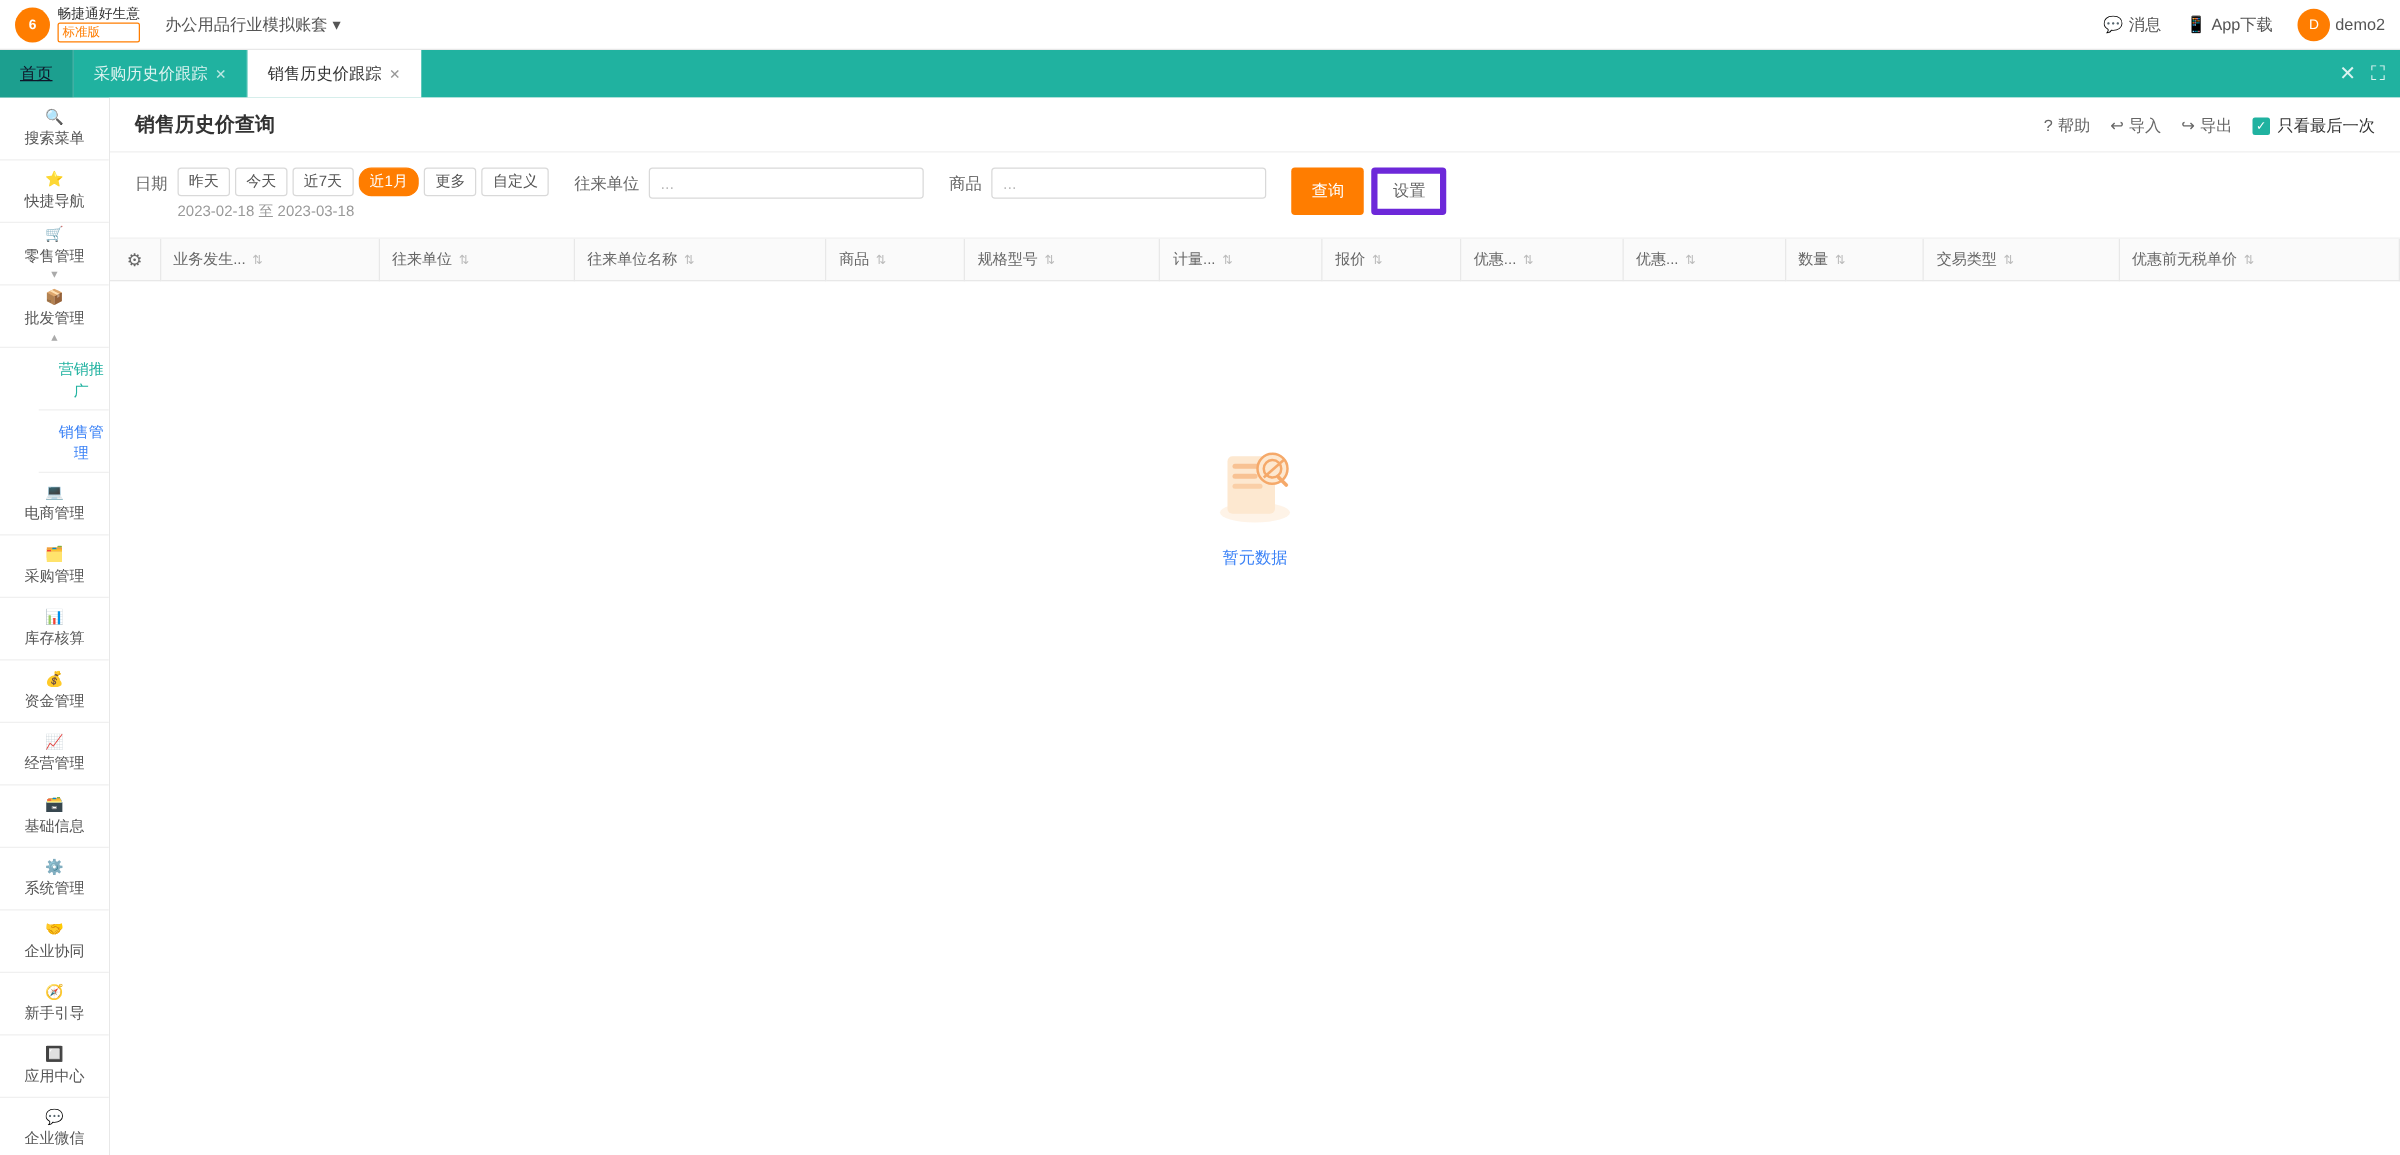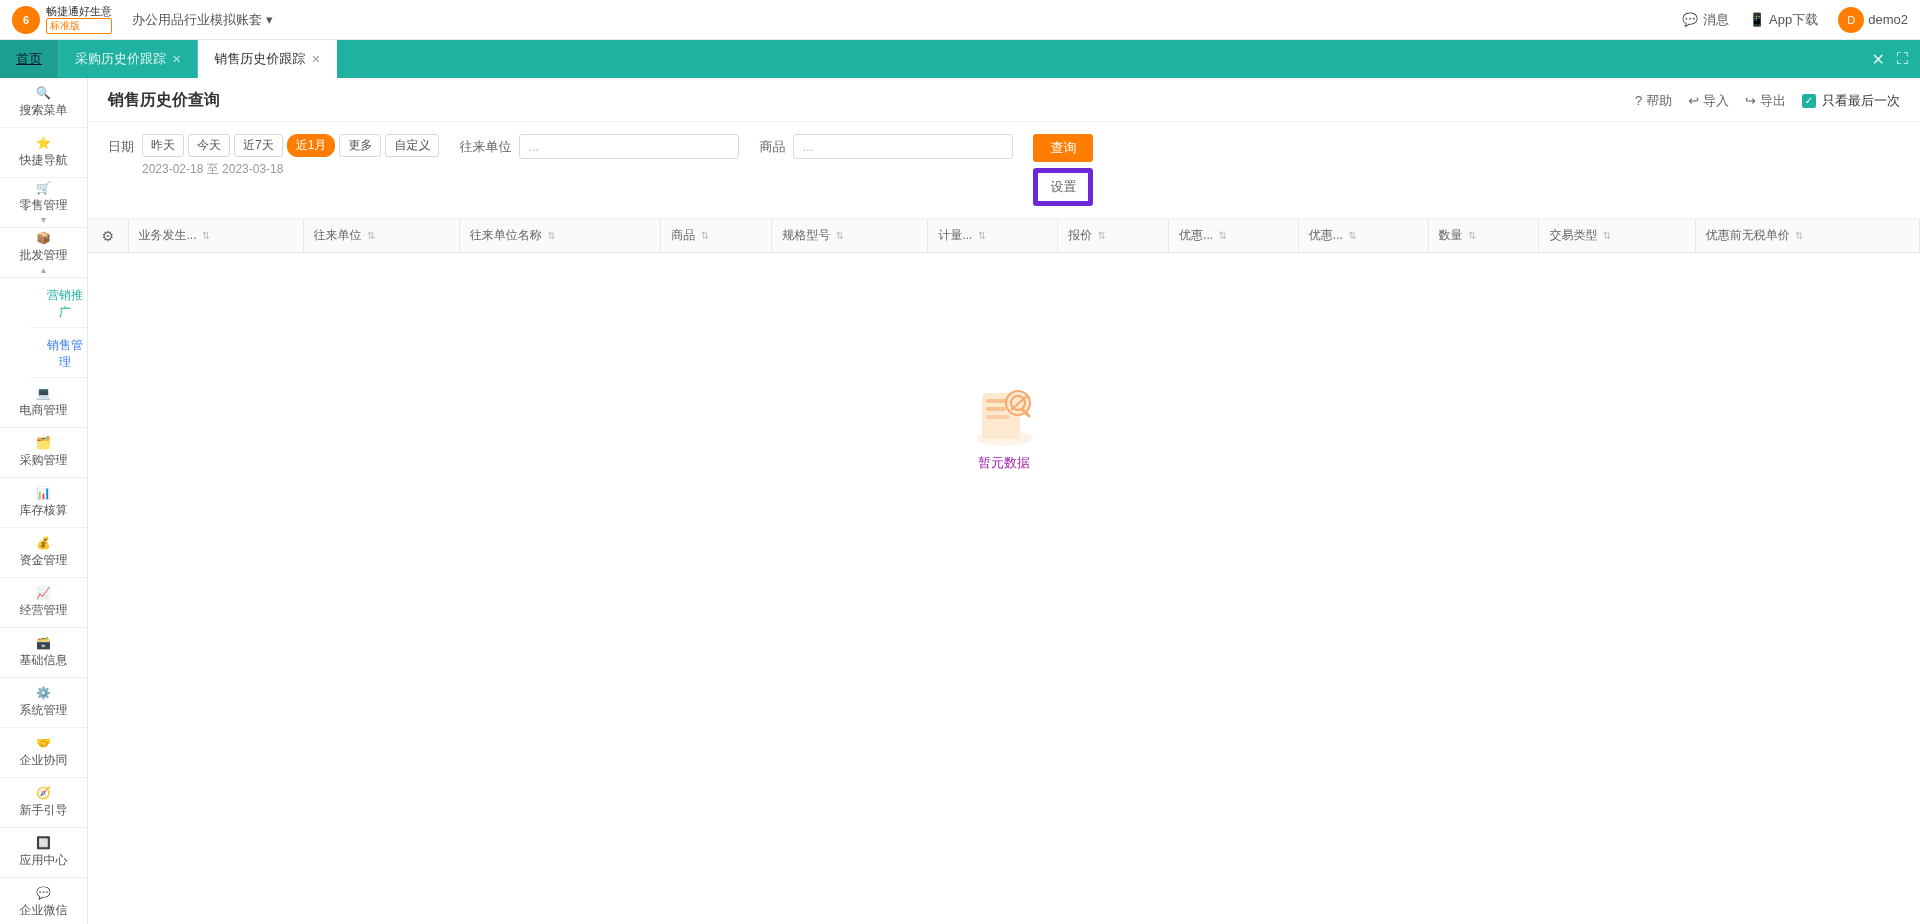--- a/index.html
+++ b/index.html
@@ -56,33 +56,33 @@
     .filter-group { display: flex; align-items: flex-start; gap: 8px; }
     .filter-label { color: #666; font-size: 13px; padding-top: 4px; white-space: nowrap; }
     .date-buttons { display: flex; align-items: center; gap: 4px; flex-wrap: wrap; }
     .date-btn { padding: 2px 8px; border: 1px solid #d9d9d9; border-radius: 3px; cursor: pointer; font-size: 12px; color: #555; background: #fff; }
     .date-btn.active { background: #ff7d00; border-color: #ff7d00; color: #fff; border-radius: 10px; }
     .date-range { font-size: 12px; color: #999; margin-top: 4px; }
     .filter-input { border: 1px solid #d9d9d9; border-radius: 3px; padding: 4px 8px; font-size: 13px; color: #333; min-width: 200px; display: flex; align-items: center; justify-content: space-between; cursor: pointer; }
     .filter-input .dots { color: #bbb; }
     .query-btn { background: #ff7d00; color: #fff; border: none; border-radius: 3px; padding: 5px 16px; font-size: 13px; cursor: pointer; }
     .settings-btn { background: #fff; color: #666; border: 5px solid #6d28d9; border-radius: 3px; padding: 5px 12px; font-size: 13px; cursor: pointer; }
-    .btn-group-right { display: flex; flex-direction: column; gap: 6px; }
+    .btn-group-right { display: flex; flex-direction: row; gap: 6px; }
 
     
     .table-container { padding: 0 0; overflow: auto; }
     .data-table { width: 100%; border-collapse: collapse; }
     .data-table th { background: #fafafa; border-bottom: 1px solid #e8e8e8; border-right: 1px solid #e8e8e8; padding: 8px 10px; font-size: 12px; color: #666; font-weight: normal; white-space: nowrap; text-align: left; }
     .data-table th:first-child { width: 40px; text-align: center; }
     .data-table th .sort-arrows { color: #bbb; font-size: 10px; margin-left: 2px; }
 
     
     .empty-state { display: flex; flex-direction: column; align-items: center; justify-content: center; padding: 120px 0; }
     .empty-icon { width: 80px; height: 80px; position: relative; }
-    .empty-text { color: #a21caf; font-size: 13px; margin-top: 1px; }
+    .empty-text { color: #3b82f6; font-size: 13px; margin-top: 12px; }
 
     
     .gear-icon { font-size: 14px; color: #666; cursor: pointer; }
   </style>
 </head>
 <body>
 
 <div class="top-bar">
   <div class="top-bar-left">
     <div class="logo-area">

